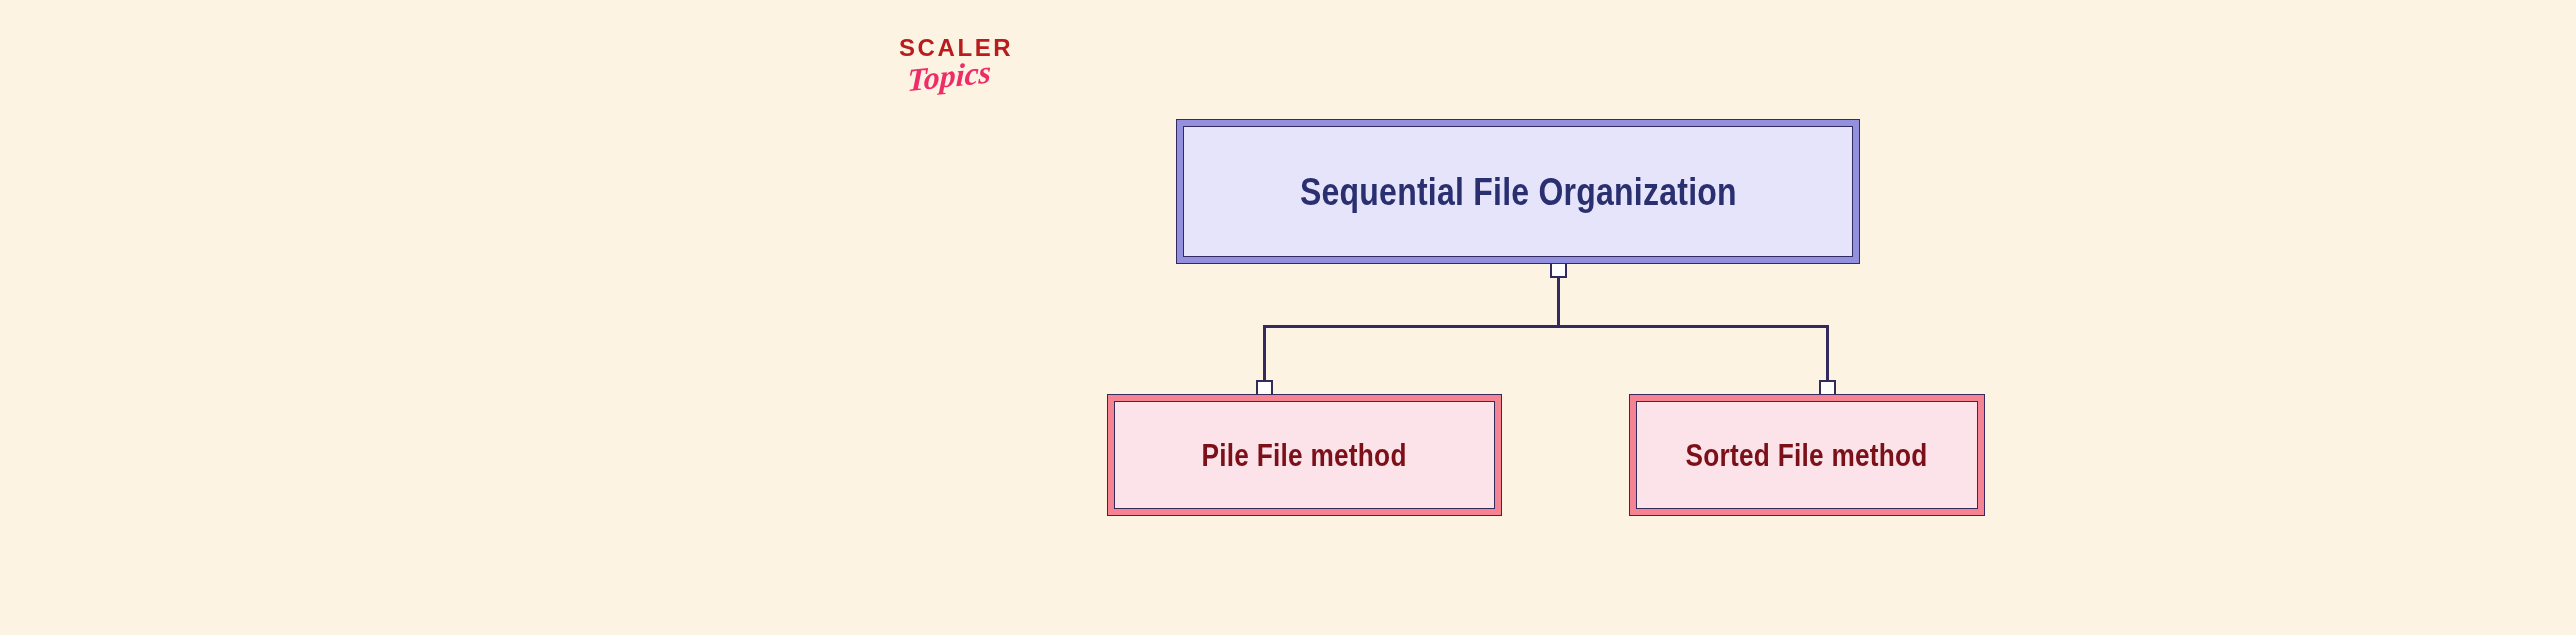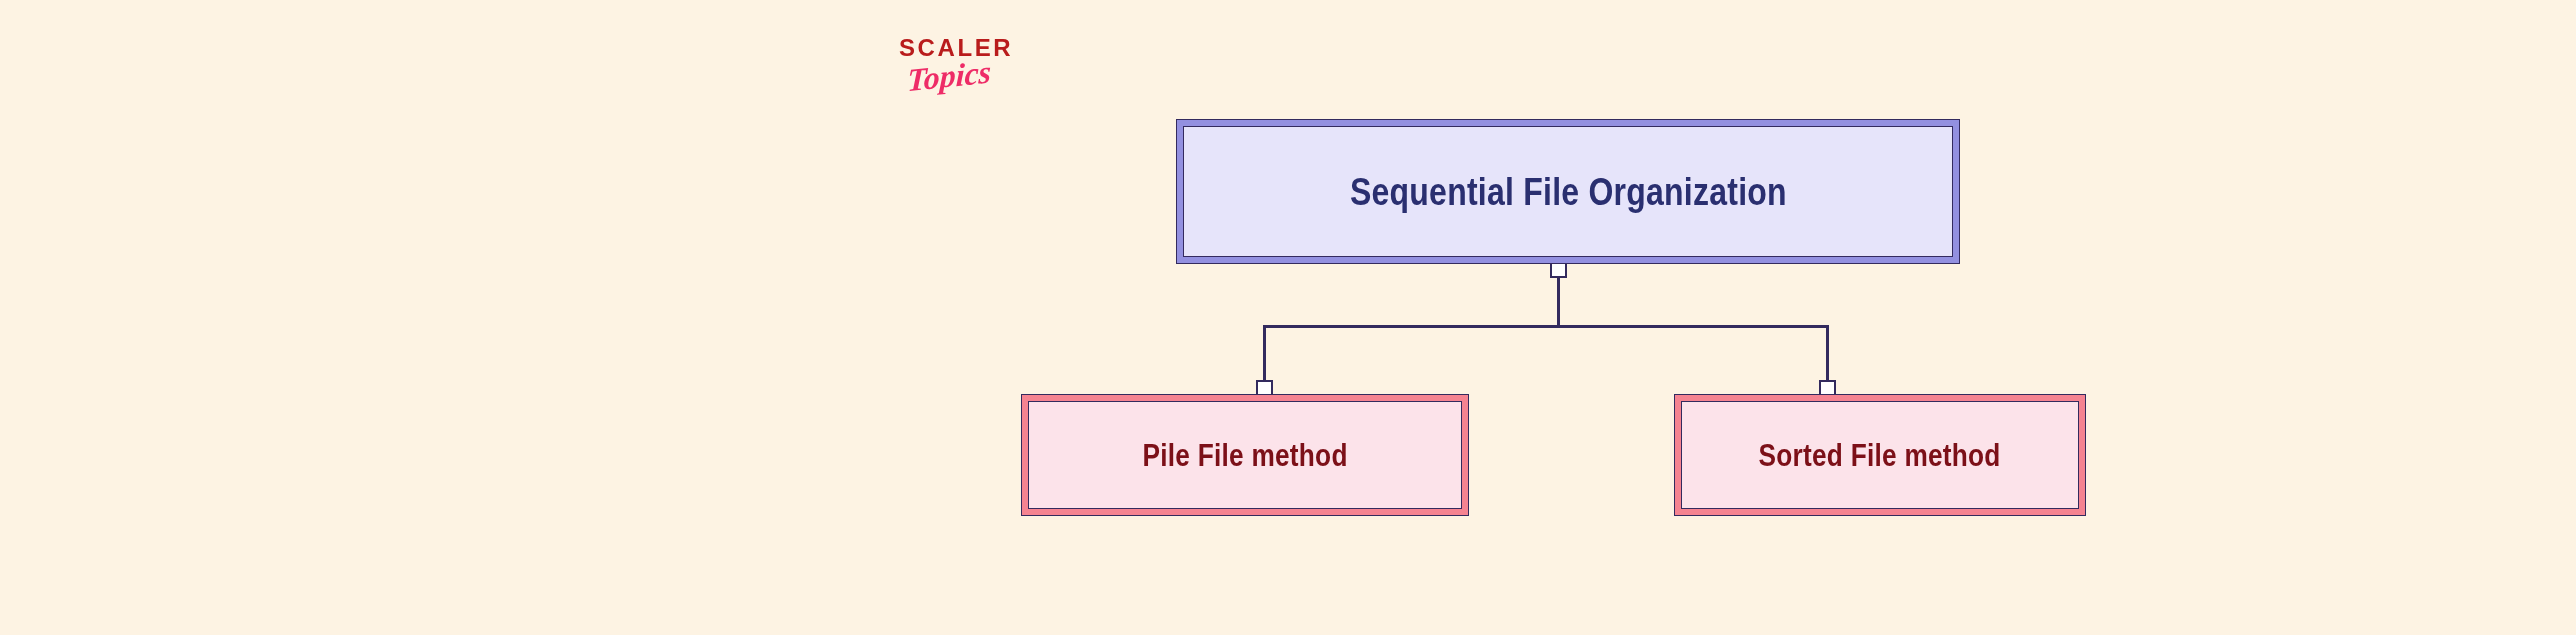--- a/index.html
+++ b/index.html
@@ -80,21 +80,21 @@
     text-align: center;
     white-space: nowrap;
     font-stretch: condensed;
     transform: scaleX(0.82);
   }
 
   
   #node-root {
     left: 1176px;
     top: 119px;
-    width: 784px;
+    width: 684px;
     height: 145px;
     background: #9390E0;
   }
   #node-root .node-inner {
     background: #E6E4FA;
   }
   #node-root .node-label {
     color: #2A2F70;
     font-size: 39px;
     letter-spacing: 0.3px;
@@ -107,22 +107,22 @@
     background: #F58391;
   }
   .node-pink .node-inner {
     background: #FCE3EA;
   }
   .node-pink .node-label {
     color: #7C1018;
     font-size: 32px;
     letter-spacing: 0.3px;
   }
-  #node-pile  { left: 1021px; width: 448px; }
-  #node-sorted{ left: 1629px; width: 412px; margin-left: 45px; }
+  #node-pile  { left: 1107px; width: 395px; }
+  #node-sorted{ left: 1629px; width: 356px; }
 
   
   .conn-line {
     position: absolute;
     background: #332A5E;
   }
   
   #conn-trunk {
     left: 1557px;
     top: 264px;

